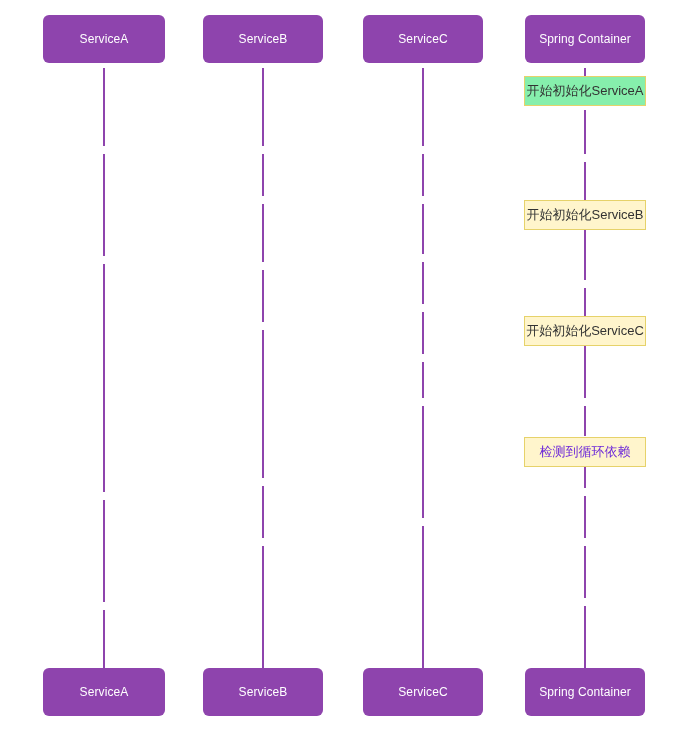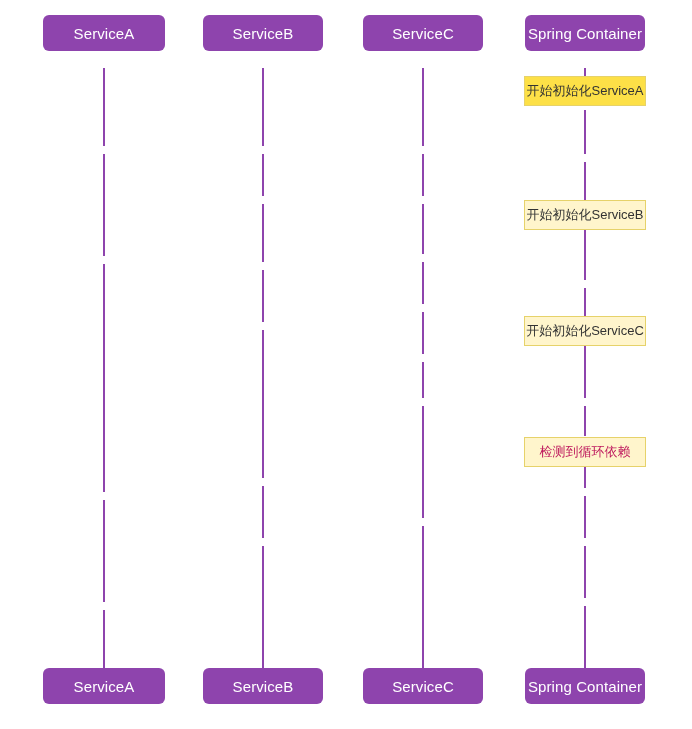--- a/index.html
+++ b/index.html
@@ -20,27 +20,27 @@
     left: 0;
     top: 0;
     width: 692px;
     height: 729px;
   }
 
   
   .participant {
     position: absolute;
     box-sizing: border-box;
-    height: 36px;
+    height: 48px;
     border-radius: 6px;
     display: flex;
     align-items: center;
     justify-content: center;
     color: #ffffff;
-    font-size: 15px;
+    font-size: 12px;
     letter-spacing: 0.1px;
     white-space: nowrap;
     user-select: none;
   }
 
   
   .lifeline {
     position: absolute;
     width: 2px;
     top: 68px;
@@ -119,29 +119,29 @@
   </div>
 
   <div class="participant" id="p-bot-serviceC" style="left: 363px; top: 668px; width: 120px; background: rgb(142, 68, 173); color: rgb(255, 255, 255);">
     <span>ServiceC</span>
   </div>
 
   <div class="participant" id="p-bot-springContainer" style="left: 525px; top: 668px; width: 120px; background: rgb(142, 68, 173); color: rgb(255, 255, 255);">
     <span>Spring Container</span>
   </div>
 
-  <div class="note" id="note-0" style="left: 524px; top: 76px; width: 122px; background: #fde047; border-color: rgb(230, 210, 106); color: rgb(51, 51, 51);">
+  <div class="note" id="note-0" style="left: 524px; top: 76px; width: 122px; background: #86efac; border-color: rgb(230, 210, 106); color: rgb(51, 51, 51);">
     <span>开始初始化ServiceA</span>
   </div>
 
   <div class="note" id="note-1" style="left: 524px; top: 192px; width: 122px; background: rgb(255, 245, 204); border-color: rgb(230, 210, 106); color: rgb(51, 51, 51); margin-top: 8px;">
     <span>开始初始化ServiceB</span>
   </div>
 
   <div class="note" id="note-2" style="left: 524px; top: 316px; width: 122px; background: rgb(255, 245, 204); border-color: rgb(230, 210, 106); color: rgb(51, 51, 51);">
     <span>开始初始化ServiceC</span>
   </div>
 
-  <div class="note" id="note-3" style="left: 524px; top: 437px; width: 122px; background: rgb(255, 245, 204); border-color: rgb(230, 210, 106); color: #be185d;">
+  <div class="note" id="note-3" style="left: 524px; top: 437px; width: 122px; background: rgb(255, 245, 204); border-color: rgb(230, 210, 106); color: #6d28d9;">
     <span>检测到循环依赖</span>
   </div>
 
 </div>
 
 </body></html>

